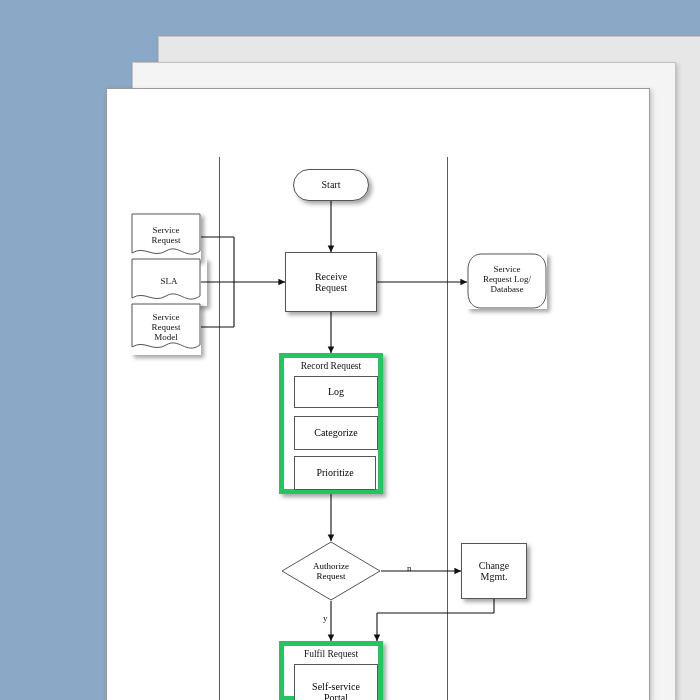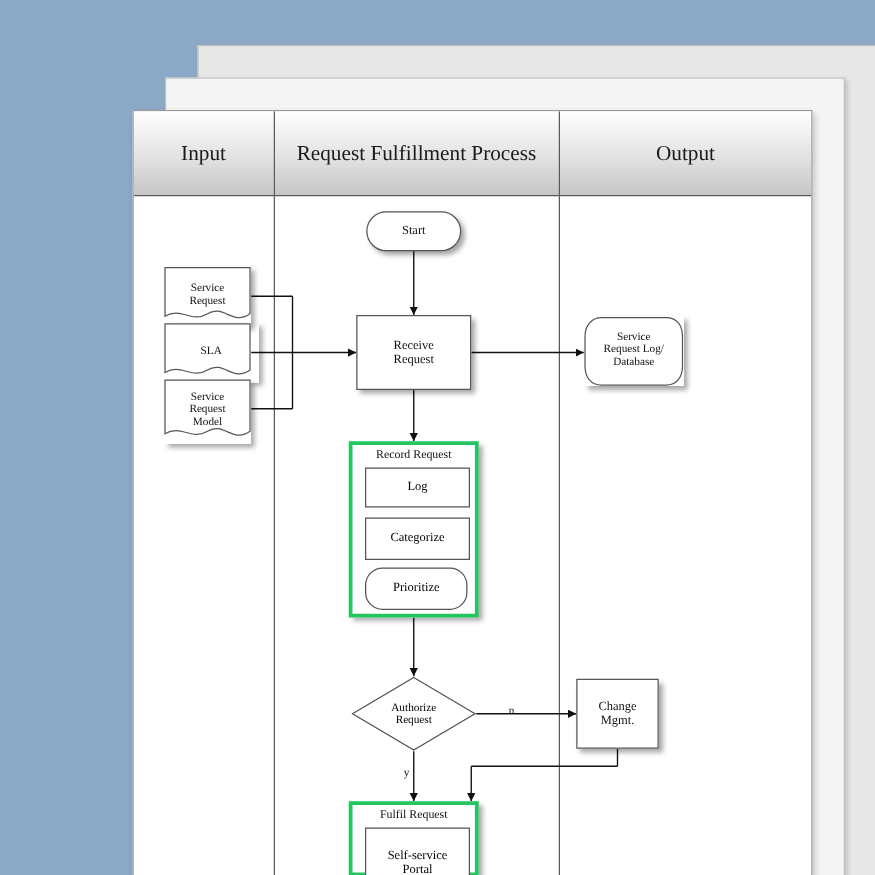--- a/index.html
+++ b/index.html
@@ -140,21 +140,21 @@
     font-size: 9px;
     line-height: 1.15;
     z-index: 2;
   }
 
   
   .group-box {
     position: absolute;
     box-sizing: border-box;
     background: #ffffff;
-    border: 3px solid #22c55e;
+    border: 5px solid #22c55e;
     box-shadow: 3px 3px 4px rgba(0,0,0,0.35);
   }
   .group-title {
     position: absolute;
     left: 0; right: 0;
     top: 3px;
     text-align: center;
     font-size: 9.5px;
     color: #111;
   }
@@ -189,25 +189,20 @@
 </head>
 <body>
 
 <div id="stage">
 
   <div class="sheet sheet-back"></div>
   <div class="sheet sheet-mid"></div>
 
   <div class="sheet sheet-front">
 
-    <div class="header-row">
-      <div class="header-cell hc-input">Input</div>
-      <div class="header-cell hc-process">Request Fulfillment Process</div>
-      <div class="header-cell hc-output">Output</div>
-    </div>
 
     <div class="lane-divider ld1"></div>
     <div class="lane-divider ld2"></div>
 
     <svg class="connectors" viewBox="0 0 542 612">
       <defs>
         <marker id="arrow" markerWidth="7" markerHeight="7" refX="6" refY="3" orient="auto">
           <path d="M0,0 L6,3 L0,6 z" fill="#111"></path>
         </marker>
       </defs>
@@ -266,21 +261,21 @@
       <svg width="80" height="56" viewBox="0 0 80 56">
         <path d="M14,1 C6,1 1,8 1,16 L1,40 C1,49 6,55 14,55 L66,55 C74,55 79,49 79,40 L79,16 C79,7 74,1 66,1 Z" fill="#ffffff" stroke="#555" stroke-width="1"></path>
       </svg>
       <span class="doc-label">Service<br>Request Log/<br>Database</span>
     </div>
 
     <div class="group-box" style="left:172px; top:264px; width:104px; height:141px;">
       <div class="group-title">Record Request</div>
       <div class="sub-box" style="left:10px; top:18px; width:84px; height:32px;">Log</div>
       <div class="sub-box" style="left:10px; top:58px; width:84px; height:34px;">Categorize</div>
-      <div class="sub-box" style="left:10px; top:98px; width:82px; height:34px;border-radius:14px;">Prioritize</div>
+      <div class="sub-box" style="left:10px; top:98px; width:82px; height:34px;">Prioritize</div>
     </div>
 
     <div class="diamond-wrap" style="left:174px; top:452px; width:100px; height:60px;">
       <svg width="100" height="60" viewBox="0 0 100 60">
         <path d="M50,1 L99,30 L50,59 L1,30 Z" fill="#ffffff" stroke="#555" stroke-width="1"></path>
       </svg>
       <span class="diamond-label">Authorize<br>Request</span>
     </div>
 
     <span class="conn-label" style="left:300px; top:474px;">n</span>

